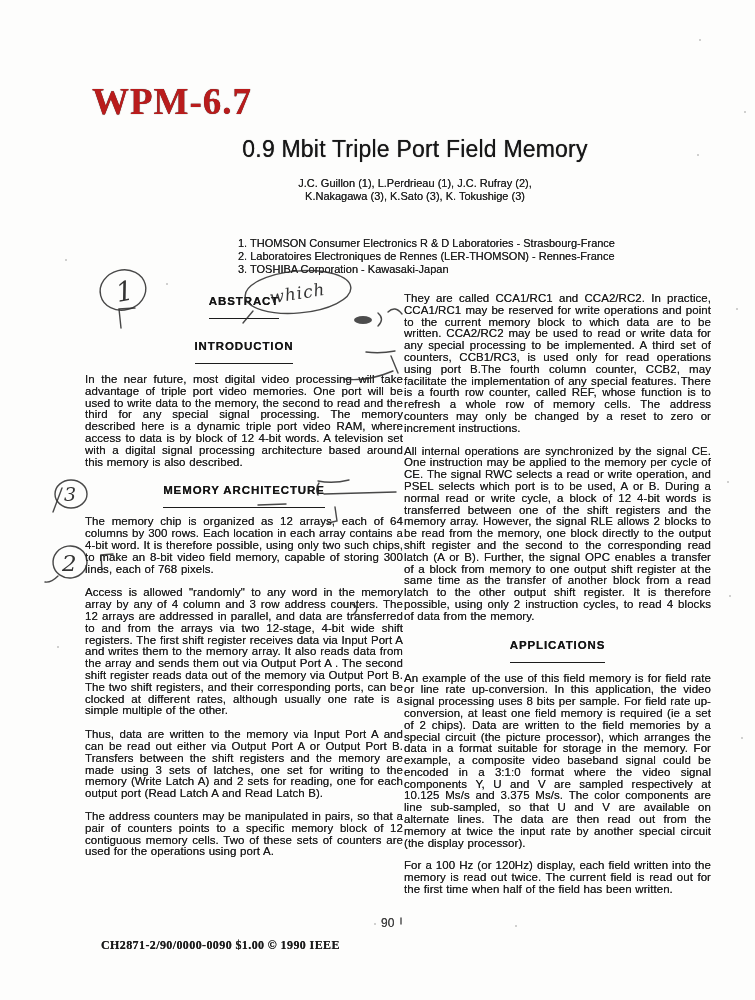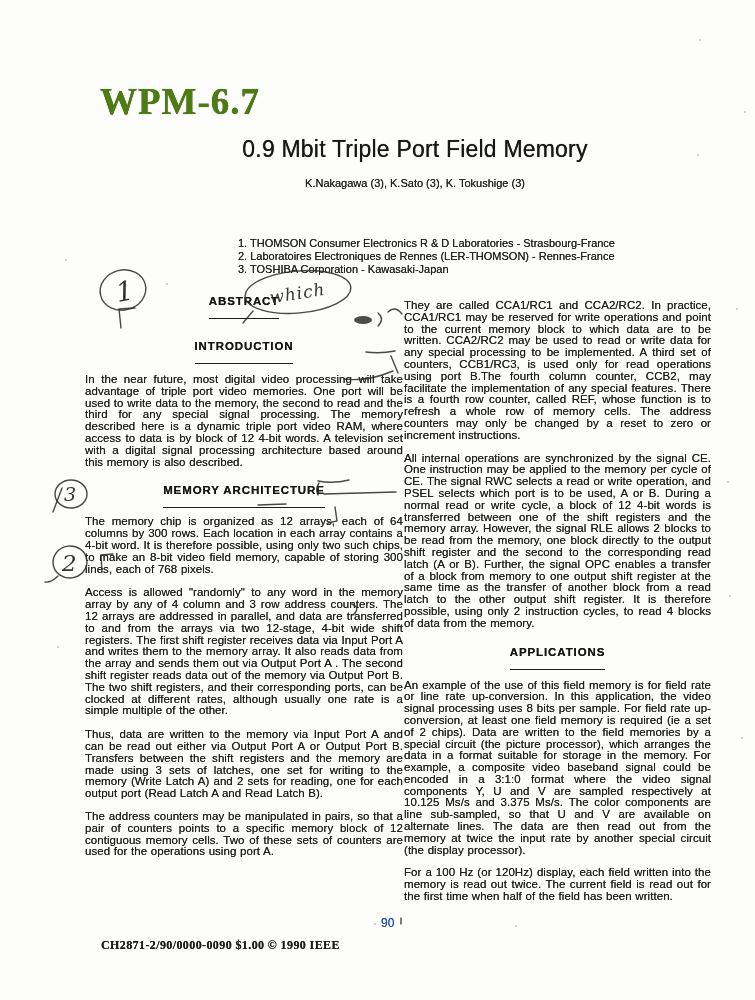--- a/index.html
+++ b/index.html
@@ -2,23 +2,23 @@
 <html><head>
 <meta charset="utf-8">
 <style>
   html,body{margin:0;padding:0;background:#ffffff;}
   .page{
     position:relative;width:755px;height:1000px;background:#fdfdfc;overflow:hidden;
     font-family:"Liberation Sans",sans-serif;color:#1d1d1d;
   }
   .abs{position:absolute;}
   .brand{
-    left:100px;top:80px;
+    left:92px;top:80px;
     font-family:"Liberation Serif",serif;font-weight:bold;font-size:37px;letter-spacing:1px;
-    color:#4d7c0f;text-shadow:0 0 0.7px #222;
+    color:#b91c1c;text-shadow:0 0 0.7px #222;
   }
   .title{
     left:85px;top:136px;width:660px;text-align:center;
     font-weight:normal;font-size:23px;letter-spacing:0.2px;color:#171717;
     text-shadow:0 0 0.7px #222;
   }
   .authors{
     left:85px;top:177px;width:660px;text-align:center;
     font-size:11px;line-height:13px;color:#222;text-shadow:0 0 0.5px #333;
   }
@@ -39,23 +39,23 @@
   }
   .sec-h span{display:inline-block;border-bottom:1.5px solid #1c1c1c;padding-bottom:11px;}
   
   .h-abstract{margin:5px 0 9px 0;}
   .p-abstract{}
   .h-introduction{margin:21px 0 10px 0;}
   .h-memory{margin:16px 0 8px 0;}
   .h-applications{margin:16px 0 10px 0;}
   .gap12{margin-top:12px;}
   .gap11{margin-top:11px;}
-  .gap3{margin-top:10px;}
+  .gap3{margin-top:3px;}
   .pageno{
-    left:381px;top:916px;font-size:12px;color:#1d4ed8;text-shadow:0 0 0.5px #444;
+    left:381px;top:916px;font-size:12px;color:#404040;text-shadow:0 0 0.5px #444;
   }
   .footer{
     left:89px;top:938px;font-family:"Liberation Serif",serif;font-weight:bold;
     font-size:12px;letter-spacing:0.4px;color:#1b1b1b;text-shadow:0 0 0.6px #333;margin-left:12px;
   }
   .pen-layer{position:absolute;left:0;top:0;width:755px;height:1000px;pointer-events:none;}
   .pen path,.pen ellipse{stroke:#2f2f2f;stroke-width:1.4;fill:none;stroke-linecap:round;opacity:0.88;}
   .pen .fill-mark{fill:#2e2e2e;stroke:none;opacity:0.85;}
   .pen text{
     fill:#242424;stroke:none;font-family:"DejaVu Serif",serif;font-style:italic;opacity:0.92;
@@ -65,20 +65,21 @@
 </head>
 <body>
 
 <div class="page">
 
   <div class="abs brand">WPM-6.7</div>
 
   <div class="abs title">0.9 Mbit Triple Port Field Memory</div>
 
   <div class="abs authors">
+    <div>J.C. Guillon (1), L.Perdrieau (1), J.C. Rufray (2),</div>
     <div>K.Nakagawa (3), K.Sato (3), K. Tokushige (3)</div>
   </div>
 
   <div class="abs affils">
     <div>1. THOMSON Consumer Electronics R &amp; D Laboratories - Strasbourg-France</div>
     <div>2. Laboratoires Electroniques de Rennes (LER-THOMSON) - Rennes-France</div>
     <div>3. TOSHIBA Corporation - Kawasaki-Japan</div>
   </div>
 
   <div class="col col-left">

